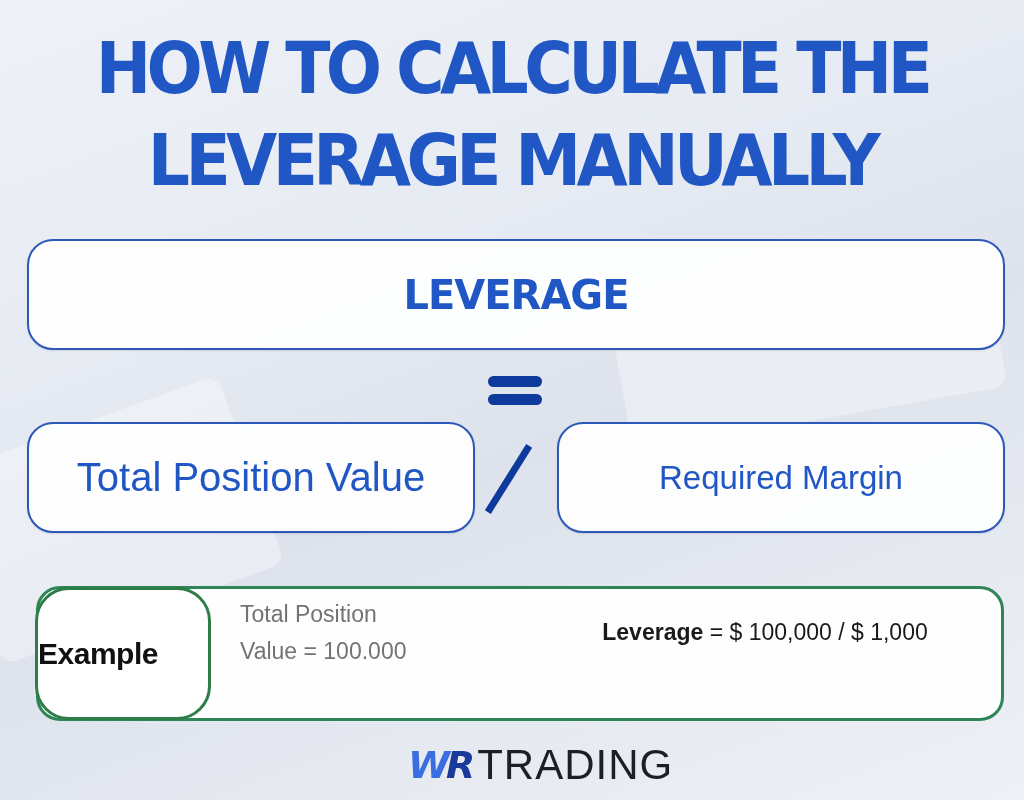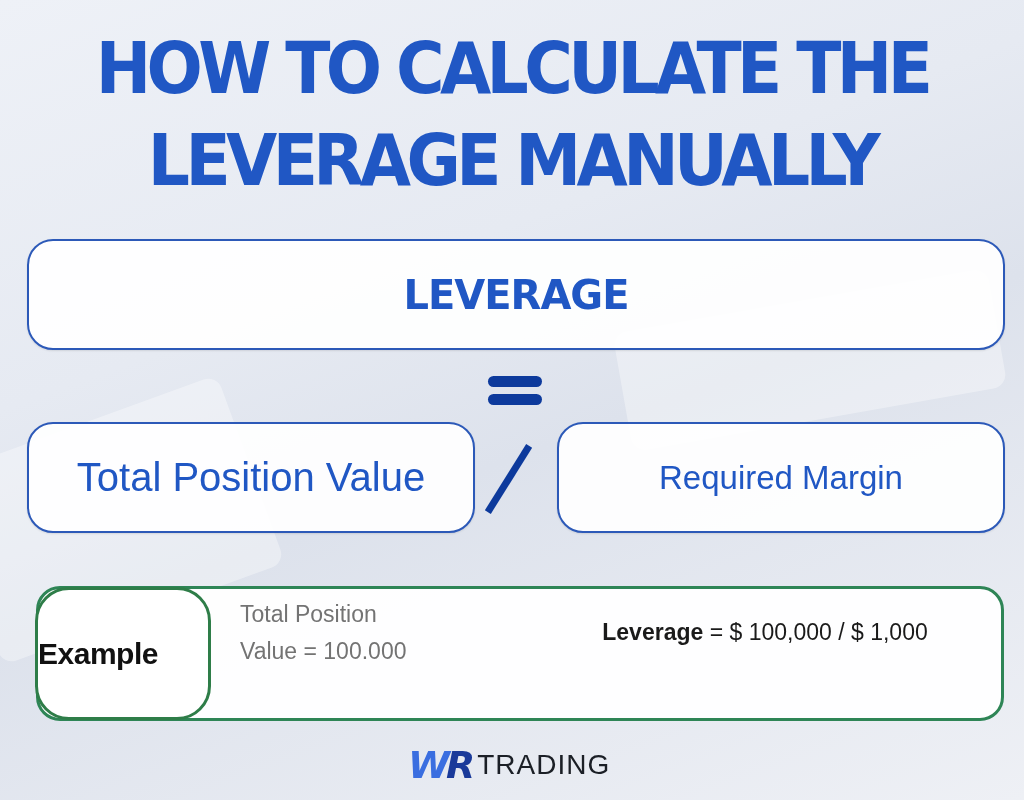--- a/index.html
+++ b/index.html
@@ -45,21 +45,21 @@
   }
   .ex-result {
     position:absolute; left:540px; top:614px; width:450px; text-align:center;
     font-size:23px; line-height:37px; color:#1a1a1a;
   }
   .ex-result b { font-weight:bold; }
   .logo { position:absolute; left:380px; top:743px; height:44px; display:flex; align-items:center;margin-left:28px; }
   .logo-wr { font-family:"DejaVu Sans", sans-serif; font-weight:bold; font-style:italic;
     font-size:38px; letter-spacing:-4px; color:#2e5ed0; }
   .logo-wr span { color:#1a3a9a; }
-  .logo-t { font-size:28px; color:#1b1f26; letter-spacing:1px; margin-left:6px; }
+  .logo-t { font-size:42px; color:#1b1f26; letter-spacing:1px; margin-left:6px; }
 </style>
 </head>
 <body>
 
 <div class="bg-deco" style="left:-40px;top:420px;width:300px;height:200px;transform:rotate(-20deg);"></div>
 <div class="bg-deco" style="left:620px;top:300px;width:380px;height:120px;transform:rotate(-10deg);"></div>
 
 <div class="title">
   <div>HOW TO CALCULATE THE</div>
   <div>LEVERAGE MANUALLY</div>

